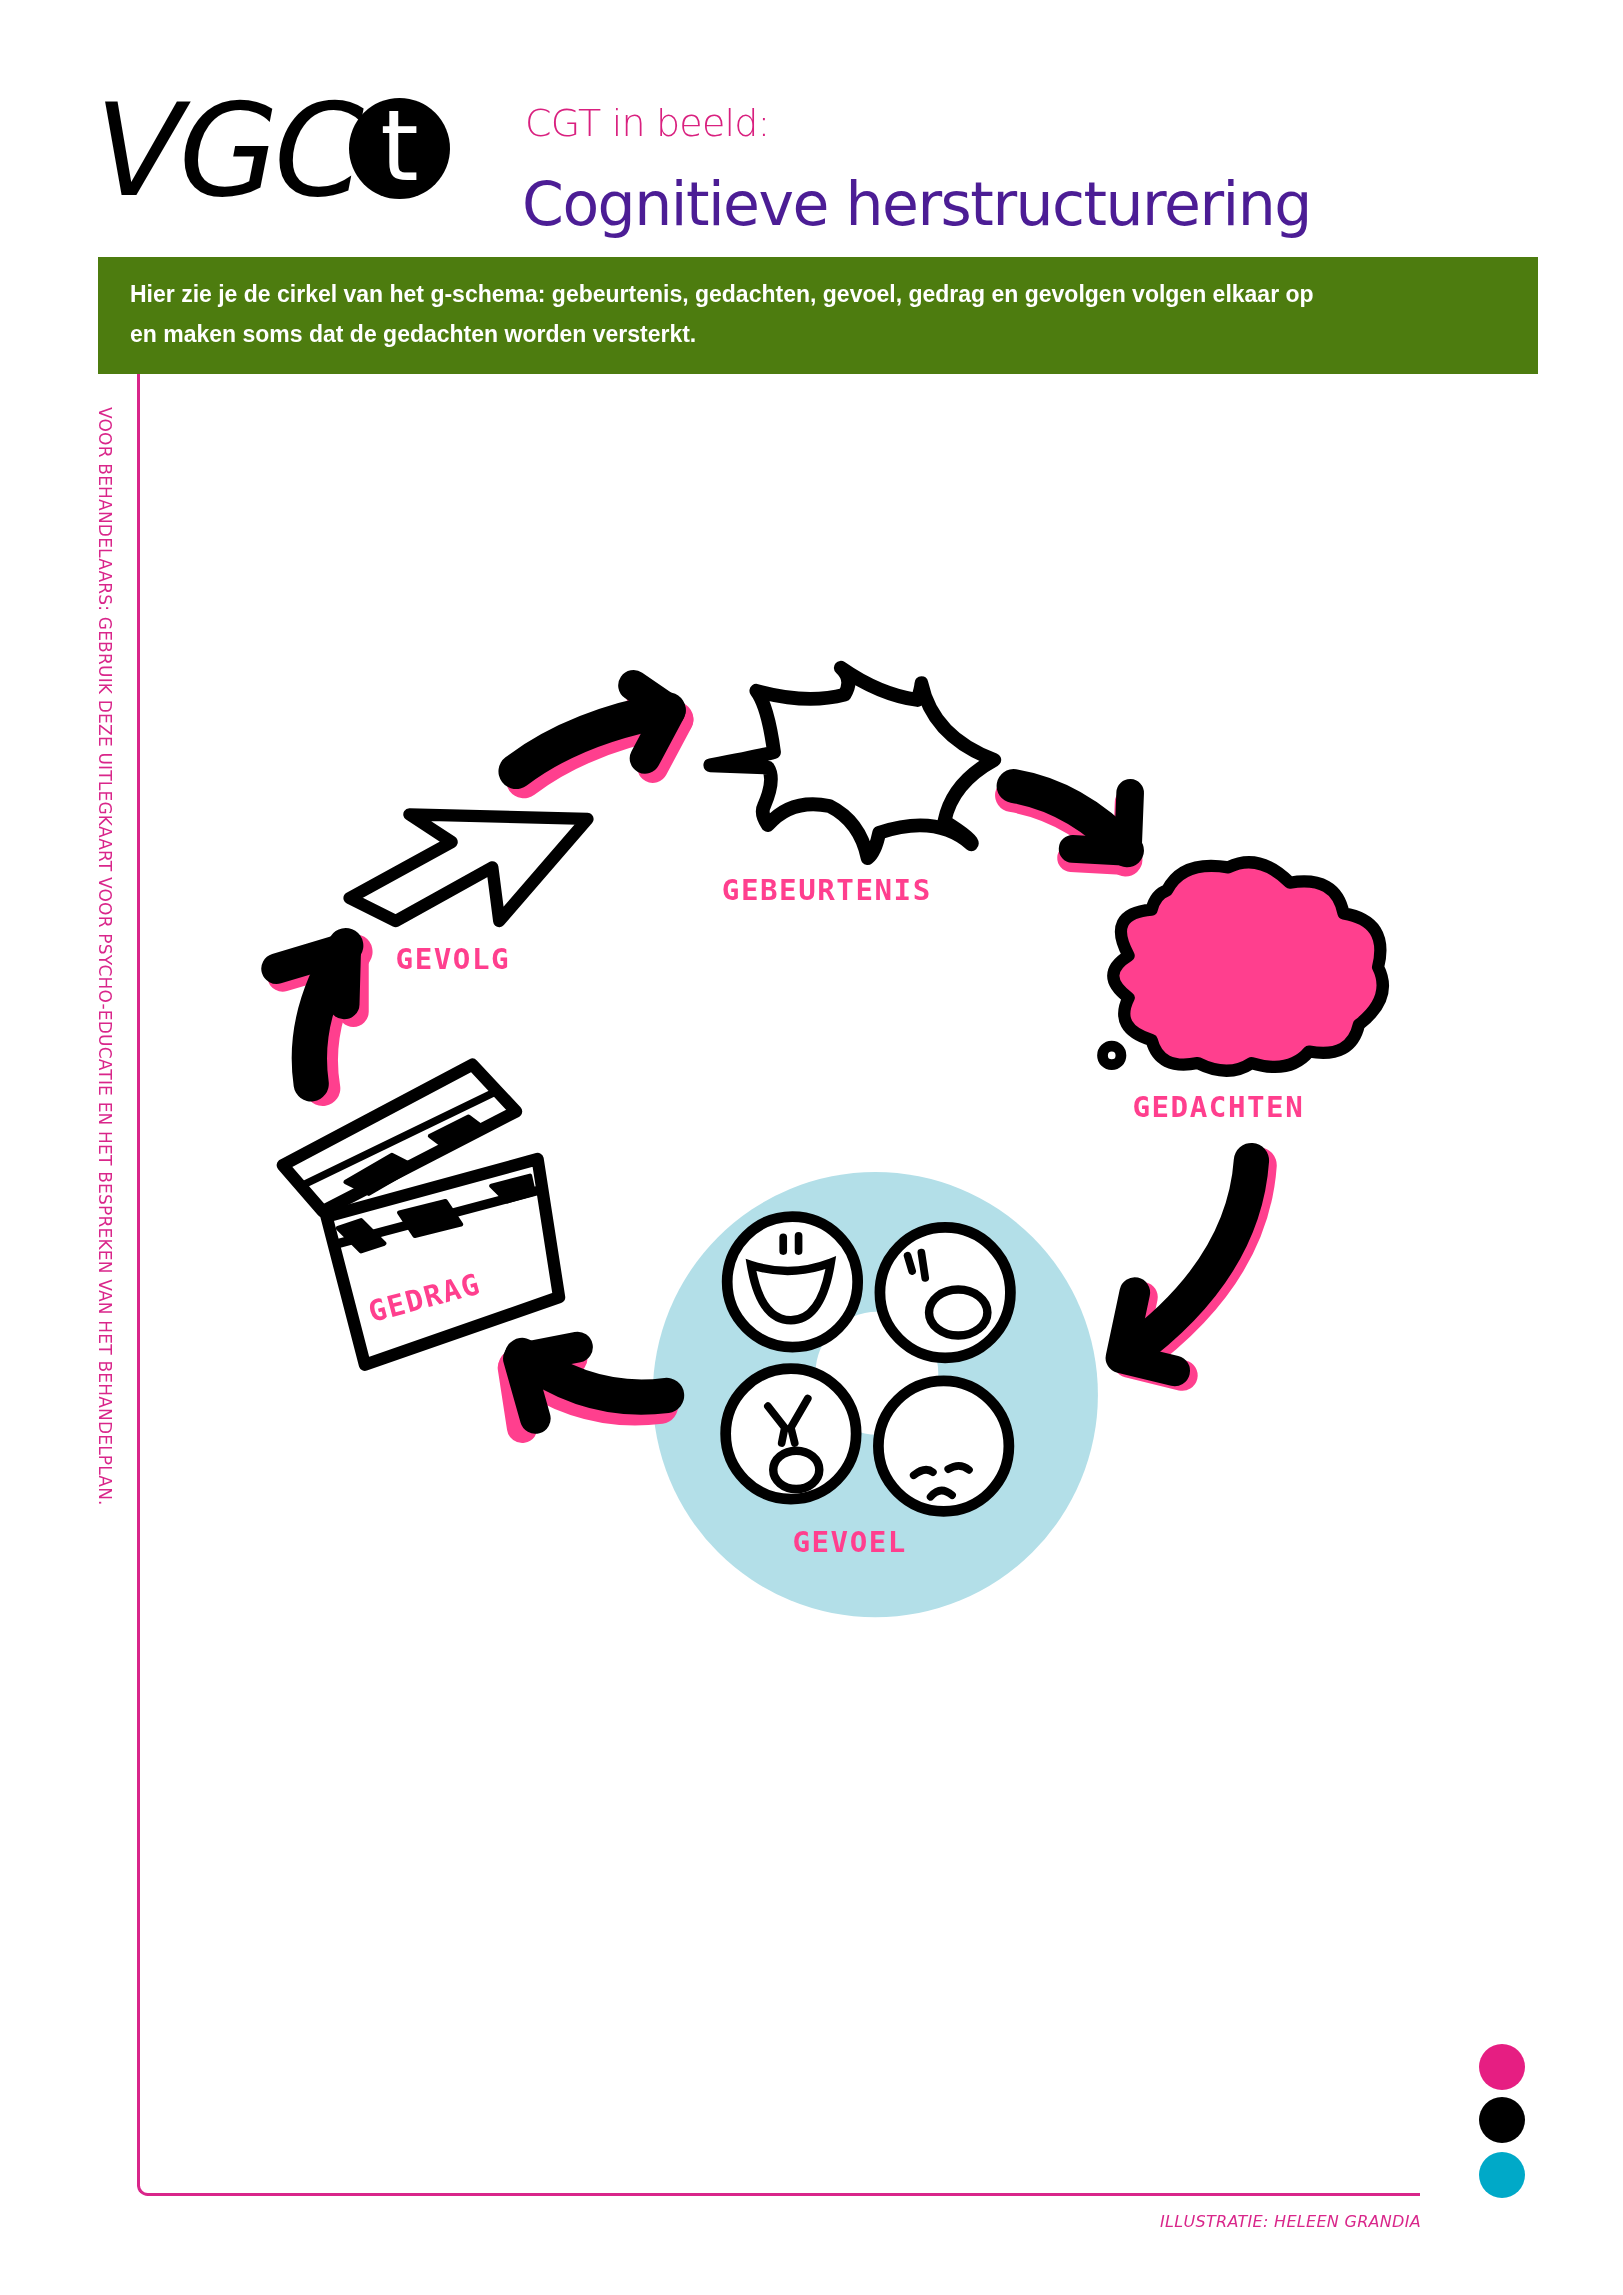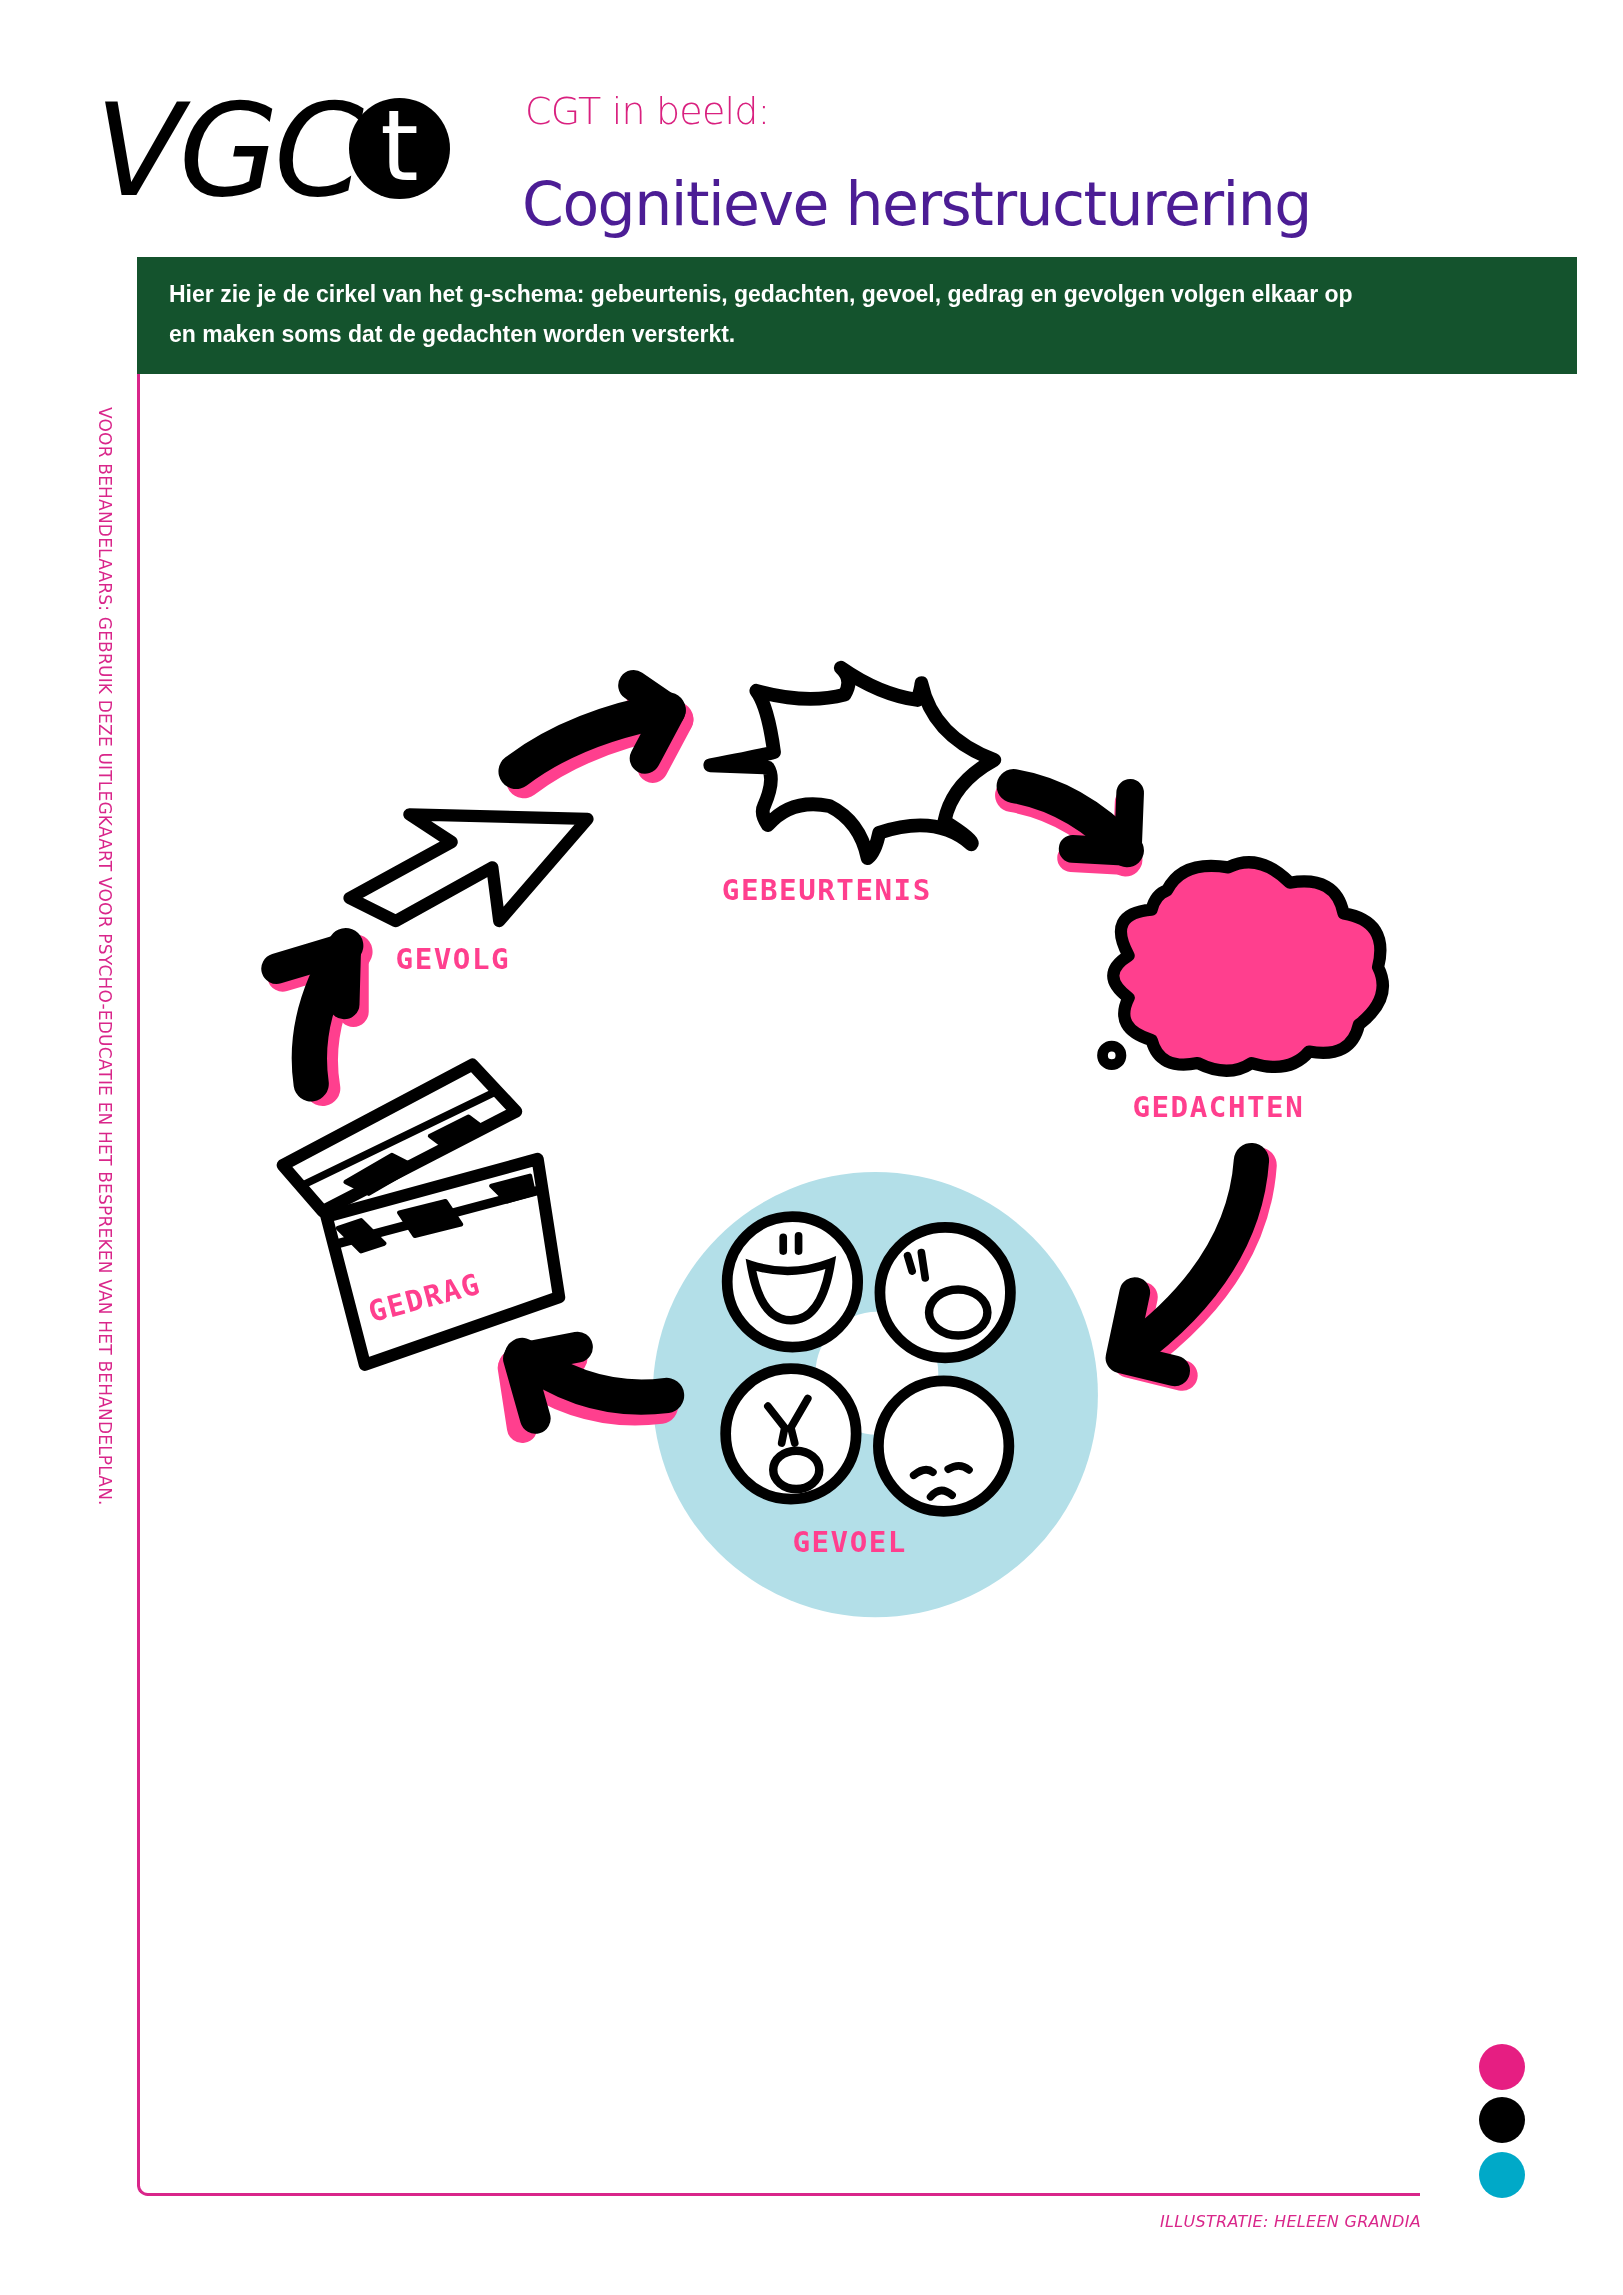--- a/index.html
+++ b/index.html
@@ -1,22 +1,22 @@
 <!DOCTYPE html>
 <html style="font-size:12.3px"><head>
 <meta charset="utf-8">
 <style>
   html, body { margin: 0; padding: 0; background: #ffffff; }
   body { width: 1624px; height: 2295px; position: relative; overflow: hidden; font-family: "Liberation Sans", sans-serif; }
   .abs { position: absolute; }
   .logo-text { left: 95px; top: 86px; font-family: "DejaVu Sans", sans-serif; font-size: 129px; line-height: 129px; color: #000; letter-spacing: -4.6px; font-weight: 400; font-style: italic; }
   .logo-t { left: 349px; top: 98px; width: 101px; height: 101px; border-radius: 50%; background: #000; color: #fff; font-family: "DejaVu Sans", sans-serif; font-size: 98px; line-height: 97px; text-align: center; }
-  .subtitle { left: 525px; top: 88px; font-size: 38px; line-height: 46px; color: #d9207f; font-family: "DejaVu Sans", sans-serif; font-weight: 300; letter-spacing: -0.8px; }
+  .subtitle { left: 525px; top: 100px; font-size: 38px; line-height: 46px; color: #d9207f; font-family: "DejaVu Sans", sans-serif; font-weight: 300; letter-spacing: -0.8px; }
   .title { left: 522px; top: 140px; font-size: 60px; line-height: 77px; color: #4c1d95; font-family: "DejaVu Sans", sans-serif; letter-spacing: -1.5px; margin-top: 26px; }
-  .banner { left: 98px; top: 257px; width: 1440px; height: 117px; background: #14532d; margin-left: 39px; }
+  .banner { left: 98px; top: 257px; width: 1440px; height: 117px; background: #4d7c0f; }
   .banner-text { position: absolute; left: 32px; top: 17px; width: 1397px; color: #fff; font-size: 23px; line-height: 40px; font-weight: 700; font-family: "Liberation Sans", sans-serif; }
   .frame { left: 137px; top: 374px; width: 1283px; height: 1822px; border-left: 3.1px solid #d9268a; border-bottom: 3.1px solid #d9268a; border-bottom-left-radius: 10.7px; box-sizing: border-box; }
   .vert-text { left: 95px; top: 407px; width: 1021px; height: 20px; transform-origin: 0 0; transform: translate(20px,0) rotate(90deg); color: #d9268a; font-size: 17px; line-height: 20px; letter-spacing: 0.2px; white-space: nowrap; font-family: "DejaVu Sans", sans-serif; }
   .credit { left: 1152px; top: 2211px; width: 269px; text-align: right; color: #d9268a; font-size: 16px; line-height: 21.5px; letter-spacing: 0.3px; font-family: "DejaVu Sans", sans-serif; font-style: italic; }
   .dot { width: 46px; height: 46px; border-radius: 50%; left: 1479px; }
   .diagram { left: 0; top: 0; width: 1624px; height: 2295px; }
   .lbl { font-family: "DejaVu Sans Mono", monospace; font-weight: 700; fill: #ff3f8e; letter-spacing: 2px; }
 </style>
 </head>
 <body>

